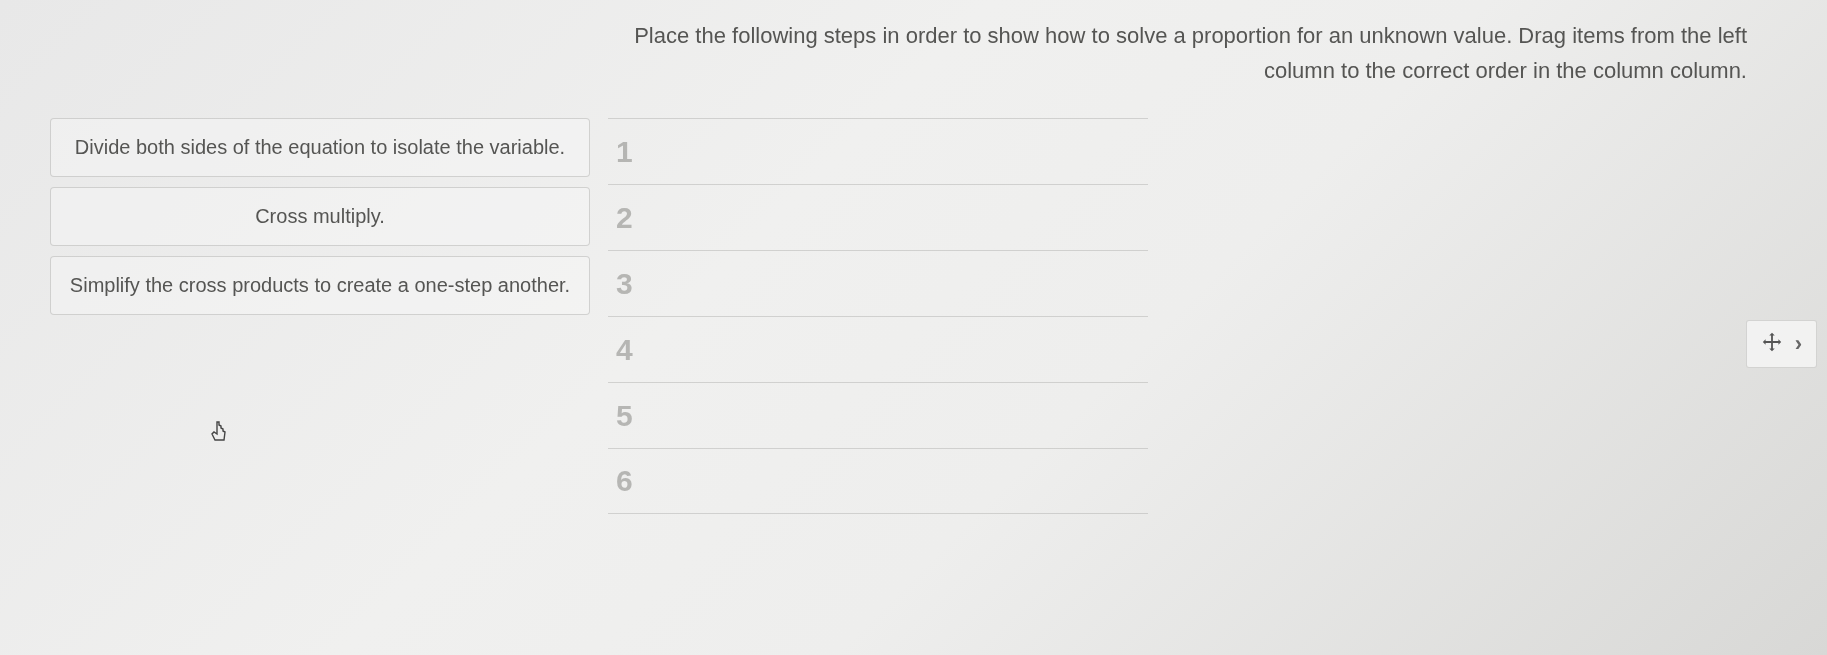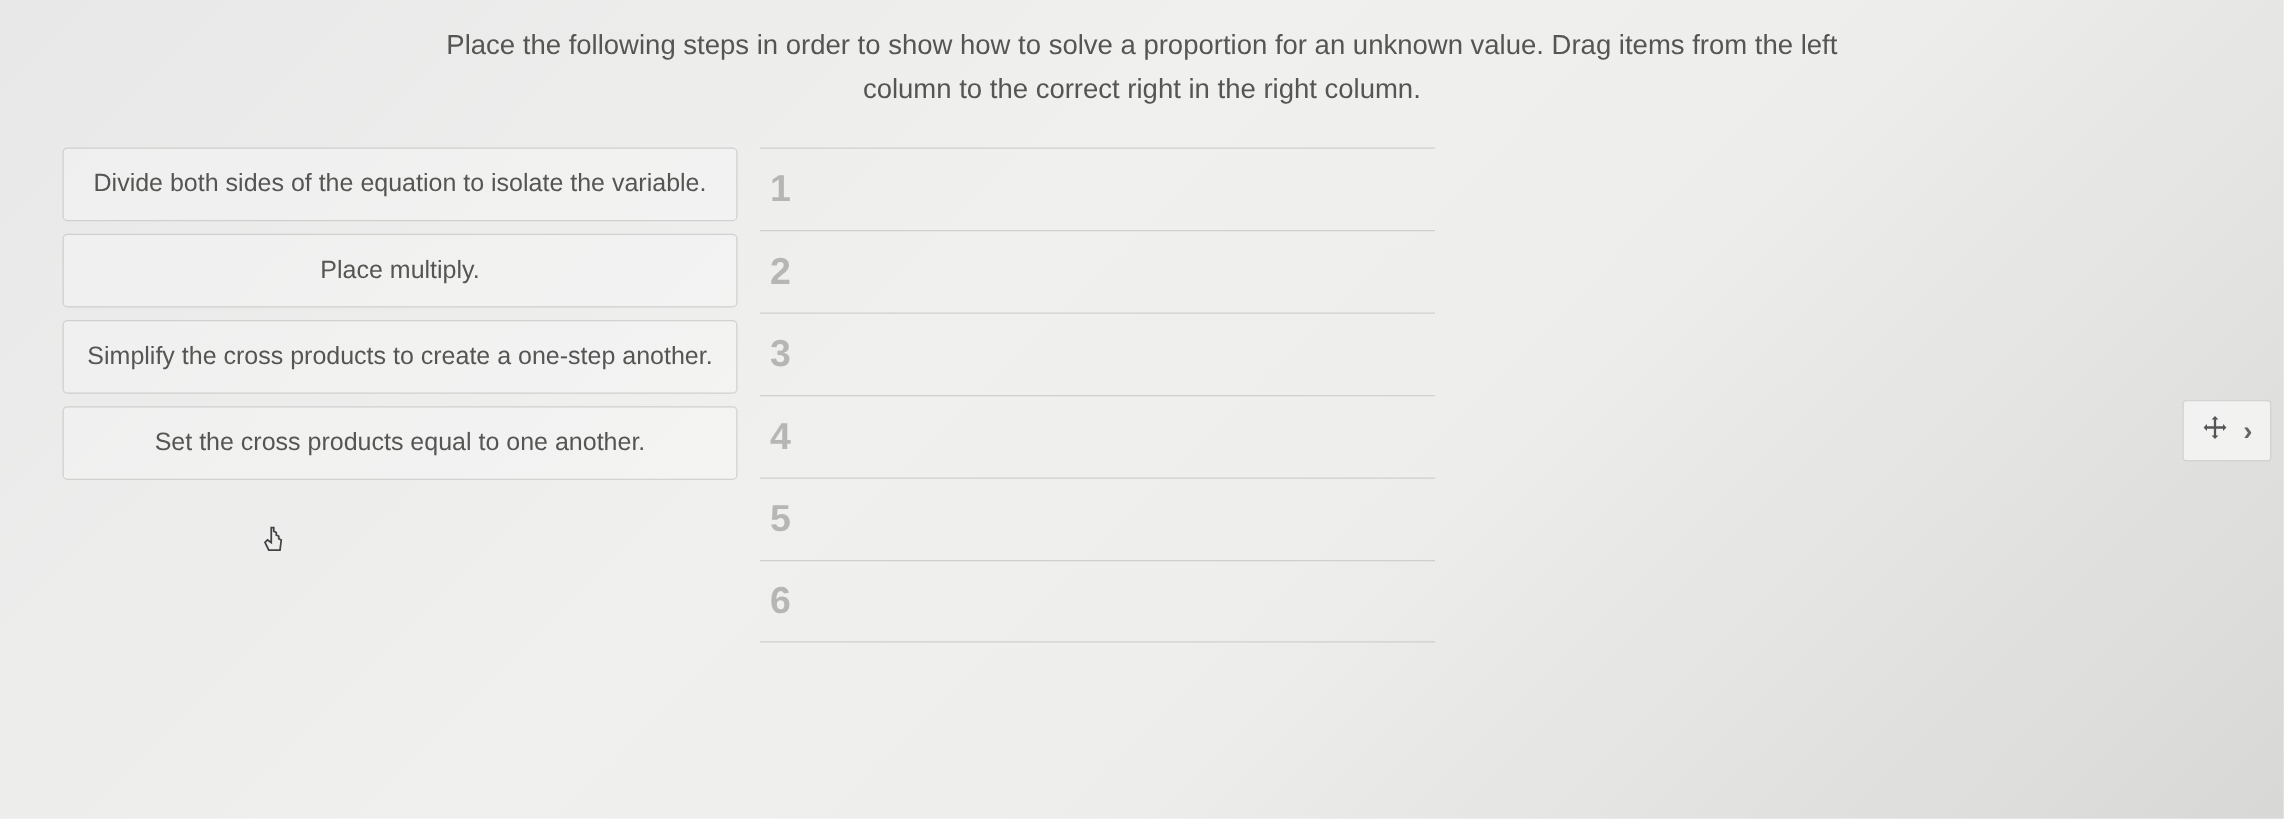--- a/index.html
+++ b/index.html
@@ -10,21 +10,21 @@
     body {
       font-family: Arial, Helvetica, sans-serif;
       background: linear-gradient(135deg, #e8e8e8 0%, #f0f0ef 40%, #eeeeed 60%, #d8d8d6 100%);
       width: 1827px;
       height: 655px;
       position: relative;
       overflow: hidden;
       color: #5a5a58;
     }
     .instructions {
-      text-align: center;
+      text-align: right;
       padding: 18px 80px 10px 80px;
       font-size: 22px;
       line-height: 1.6;
       color: #555553;
     }
     .container {
       display: flex;
       padding: 20px 50px 0 50px;
       gap: 18px;
     }
@@ -100,36 +100,33 @@
       font-size: 22px;
       font-weight: bold;
       color: #666;
     }
   </style>
 </head>
 <body>
 
 <div class="instructions">
   <span>Place the following steps in order to show how to solve a proportion for an unknown value. Drag items from the left</span><br>
-  <span>column to the correct right in the right column.</span>
+  <span>column to the correct order in the column column.</span>
 </div>
 
 <div class="container">
   <div class="left-column">
     <div class="drag-item">
       <span>Divide both sides of the equation to isolate the variable.</span>
     </div>
     <div class="drag-item">
-      <span>Place multiply.</span>
+      <span>Cross multiply.</span>
     </div>
     <div class="drag-item">
       <span>Simplify the cross products to create a one-step another.</span>
-    </div>
-    <div class="drag-item">
-      <span>Set the cross products equal to one another.</span>
     </div>
   </div>
 
   <div class="right-column">
     <div class="drop-slot">
       <span class="slot-number">1</span>
     </div>
     <div class="drop-slot">
       <span class="slot-number">2</span>
     </div>

